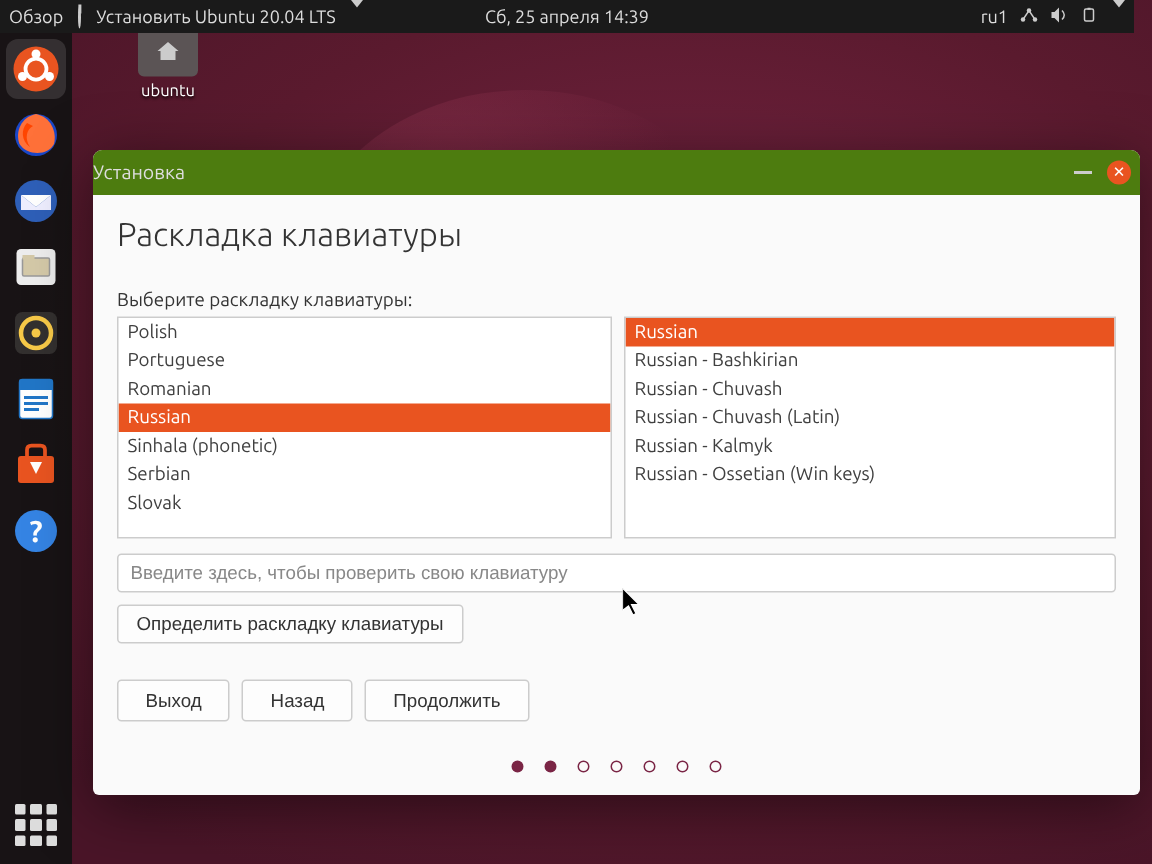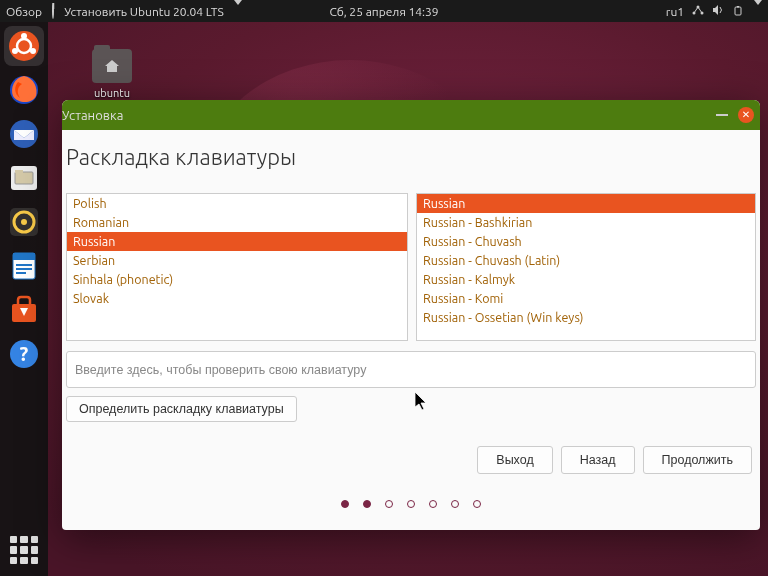--- a/index.html
+++ b/index.html
@@ -11,21 +11,21 @@
     background: radial-gradient(ellipse 600px 400px at 60% 40%, #7a2545 0%, #5a1a2e 60%, #4a1528 100%);
   }
   .bg-swirl::before {
     content:""; position:absolute; left:200px; top:60px; width:300px; height:250px;
     background: radial-gradient(circle at 30% 30%, rgba(160,60,90,.4), transparent 60%);
     border-radius: 50%;
   }
 
   
   .topbar {
-    position: absolute; top:0; left:0; right:0; height:22px;
+    position: absolute; top:0; left:0; right:12px; height:22px;
     background: #1a1a1a; color:#ddd; font-size:12px;
     display:flex; align-items:center; padding:0 6px; z-index:50;
   }
   .topbar .left { display:flex; gap:10px; align-items:center;}
   .topbar .center { position:absolute; left:50%; transform:translateX(-50%);}
   .topbar .right { margin-left:auto; display:flex; gap:8px; align-items:center;text-align:center;}
   .pwr-icon { width:11px; height:11px; border:1.5px solid #ccc; border-radius:50%; position:relative;}
   .pwr-icon::after{content:"";position:absolute;left:50%;top:-2px;width:1.5px;height:6px;background:#ccc;transform:translateX(-50%);}
   .tri-down { width:0;height:0;border-left:4px solid transparent;border-right:4px solid transparent;border-top:5px solid #ccc;}
   
@@ -36,61 +36,61 @@
     display:flex; flex-direction:column; align-items:center; padding-top:4px; gap:4px;
   }
   .dock-item { width:40px; height:40px; border-radius:8px; display:flex; align-items:center; justify-content:center; position:relative;}
   .dock-item.active { background: rgba(255,255,255,.12);}
   .dock-item svg { width:32px; height:32px;}
   .dock-bottom { margin-top:auto; margin-bottom:6px;}
   .apps-grid { width:28px;height:28px; display:grid; grid-template-columns:repeat(3,1fr); grid-template-rows:repeat(3,1fr); gap:3px;}
   .apps-grid span { background:#ddd; border-radius:1px;}
 
   
-  .desktop-icon { position:absolute; left:82px; top:49px; width:60px; text-align:center; z-index:30;}
+  .desktop-icon { position:absolute; left:82px; top:17px; width:60px; text-align:center; z-index:30;}
   .desktop-icon .folder { width:40px;height:34px; margin:0 auto; background:#5b5455; border-radius:4px; position:relative;}
   .desktop-icon .folder::before{content:"";position:absolute;top:-4px;left:2px;width:16px;height:6px;background:#5b5455;border-radius:2px 2px 0 0;}
   .desktop-icon .home-ic{position:absolute;left:50%;top:50%;transform:translate(-50%,-50%);}
   .desktop-icon .label { color:#fff; font-size:11px; margin-top:4px; text-shadow:0 1px 2px #000;}
 
   
   .installer {
     position:absolute; left:62px; top:100px; width:698px; height:430px;
     background:#fafafa; border-radius:6px 6px 4px 4px; overflow:hidden;
     box-shadow: 0 8px 40px rgba(0,0,0,.5); z-index:45;
   }
   .titlebar {
     height:30px; background:#4d7c0f; color:#ddd; font-size:13px;
     display:flex; align-items:center; justify-content:flex-start; position:relative;
   }
   .titlebar .ctrls { position:absolute; right:6px; display:flex; gap:10px; align-items:center;}
   .tb-min { width:12px;height:2px;background:#ccc;}
   .tb-close { width:16px;height:16px;border-radius:50%;background:#e95420;color:#fff;display:flex;align-items:center;justify-content:center;font-size:10px;line-height:1;}
-  .content { padding: 14px 4px 10px; }
+  .content { padding: 14px 16px 10px; }
   .h1 { font-size:22px; font-weight:300; color:#333; margin-bottom: 24px;}
   .prompt { font-size:12.5px; color:#333; margin-bottom:4px;}
   .lists { display:flex; gap:8px; }
   .listbox {
     border:1px solid #ccc; height:148px; overflow:hidden; font-size:12.5px;
     background:#fff;
   }
   .listbox.left { width:342px;}
   .listbox.right{ width:340px;}
-  .listbox .row { padding:1px 6px; color:#a16207; cursor:default; line-height:17px;}
+  .listbox .row { padding:1px 6px; color:#404040; cursor:default; line-height:17px;}
   .listbox .row.selected { background:#e95420; color:#ffffff;}
   .test-input {
-    width:100%; margin-top:10px; height:37px; border:1px solid #ccc; border-radius:3px;
+    width:100%; margin-top:10px; height:26px; border:1px solid #ccc; border-radius:3px;
     padding:0 8px; font-size:12.5px; color:#333;
   }
   .test-input::placeholder { color:#888;}
   .detect-btn {
     margin-top:8px; padding:5px 12px; font-size:12.5px; border:1px solid #ccc;
     background:#fdfdfd; border-radius:3px; color:#333; cursor:pointer;
   }
-  .bottom-btns { display:flex; gap:8px; justify-content:flex-end; margin-top:24px; padding-right:4px;}
+  .bottom-btns { display:flex; gap:8px; justify-content:flex-start; margin-top:24px; padding-right:4px;}
   .bottom-btns button {
     padding:6px 18px; font-size:12.5px; border:1px solid #ccc; background:#fdfdfd;
     border-radius:3px; color:#333; cursor:pointer;
   }
   .dots { display:flex; gap:14px; justify-content:center; margin-top:26px;}
   .dot { width:8px;height:8px;border-radius:50%; border:1.5px solid #7a2545;}
   .dot.filled { background:#7a2545;}
 
   .cursor { position:absolute; left:415px; top:392px; z-index:100; pointer-events:none;}
 </style>
@@ -214,36 +214,37 @@
 <div class="installer">
   <div class="titlebar">
     <span>Установка</span>
     <div class="ctrls">
       <span class="tb-min"></span>
       <span class="tb-close">✕</span>
     </div>
   </div>
   <div class="content">
     <div class="h1">Раскладка клавиатуры</div>
+    <div class="prompt">Выберите раскладку клавиатуры:</div>
     <div class="lists">
       <div class="listbox left" id="left-list">
           <div class="row">Polish</div>
+          <div class="row">Portuguese</div>
           <div class="row">Romanian</div>
           <div class="row selected">Russian</div>
+          <div class="row">Sinhala (phonetic)</div>
           <div class="row">Serbian</div>
-          <div class="row">Sinhala (phonetic)</div>
           <div class="row">Slovak</div>
         </div>
       <div class="listbox right" id="right-list">
           <div class="row selected">Russian</div>
           <div class="row">Russian - Bashkirian</div>
           <div class="row">Russian - Chuvash</div>
           <div class="row">Russian - Chuvash (Latin)</div>
           <div class="row">Russian - Kalmyk</div>
-          <div class="row">Russian - Komi</div>
           <div class="row">Russian - Ossetian (Win keys)</div>
         </div>
     </div>
     <input class="test-input" placeholder="Введите здесь, чтобы проверить свою клавиатуру" style="">
     <button class="detect-btn">Определить раскладку клавиатуры</button>
     <div class="bottom-btns">
       <button>Выход</button>
       <button>Назад</button>
       <button>Продолжить</button>
     </div>

